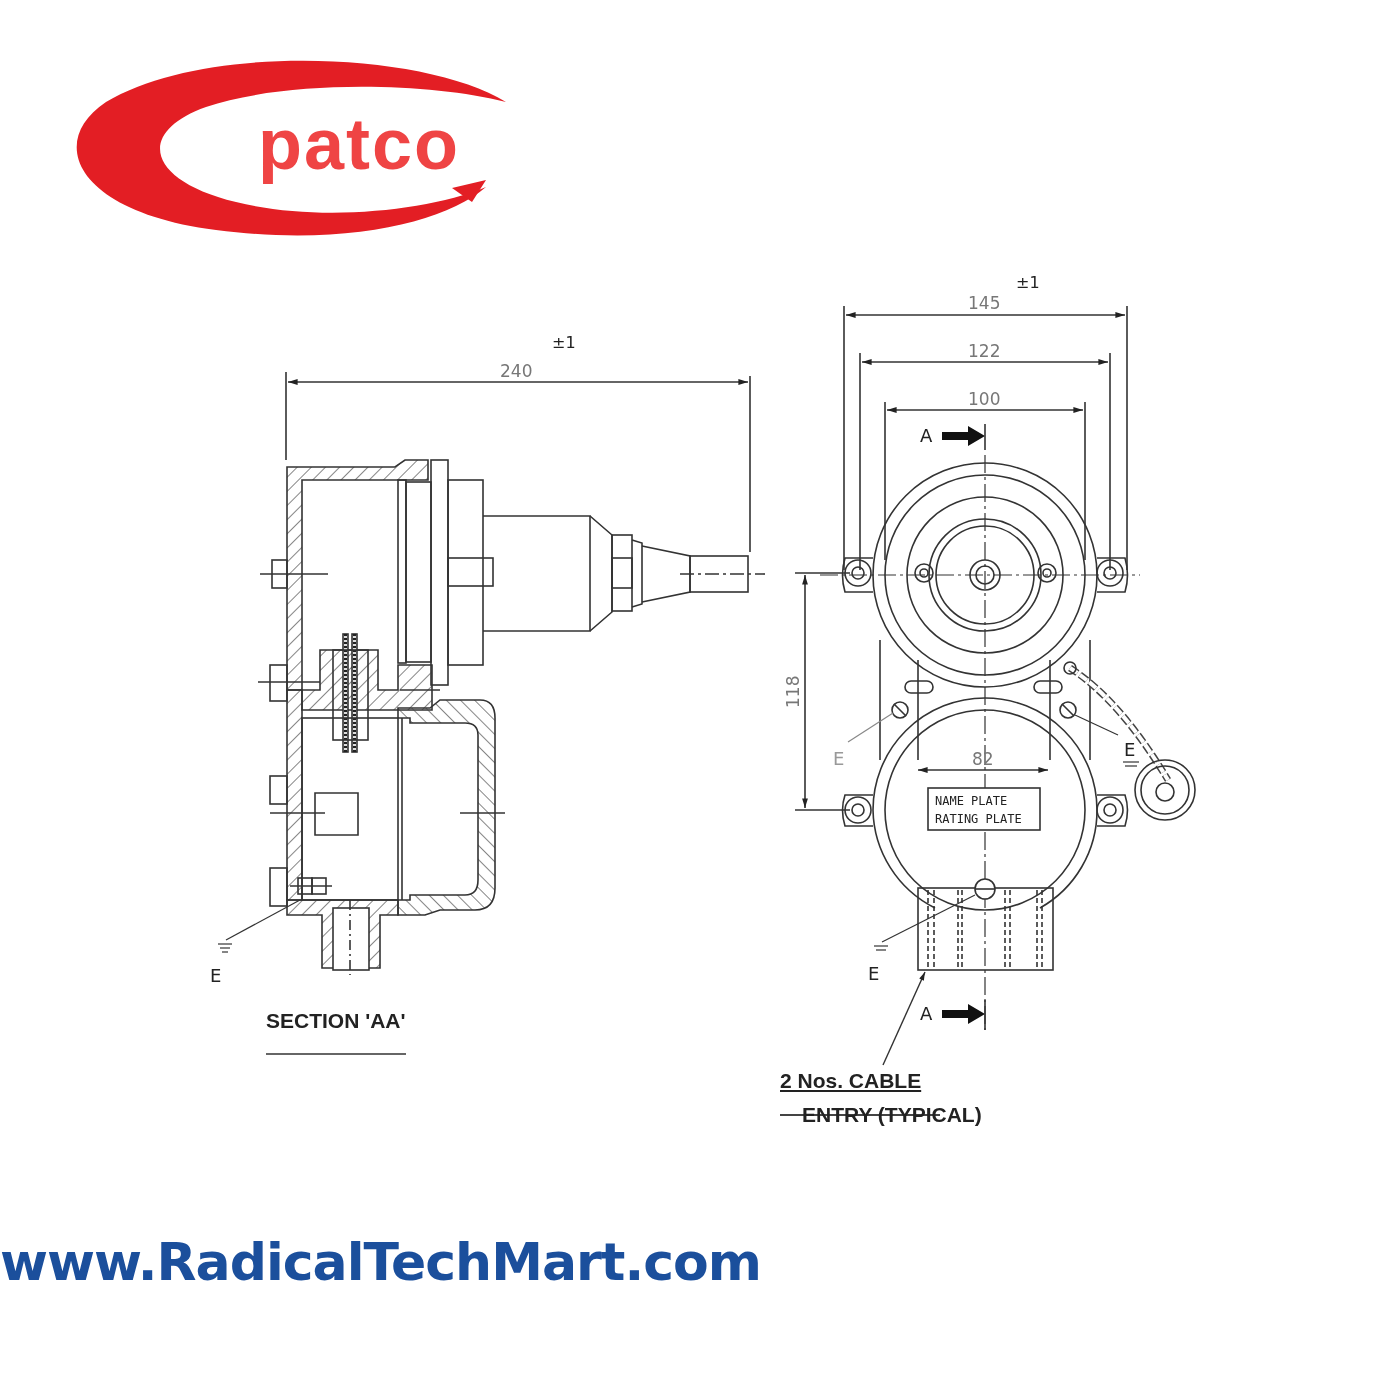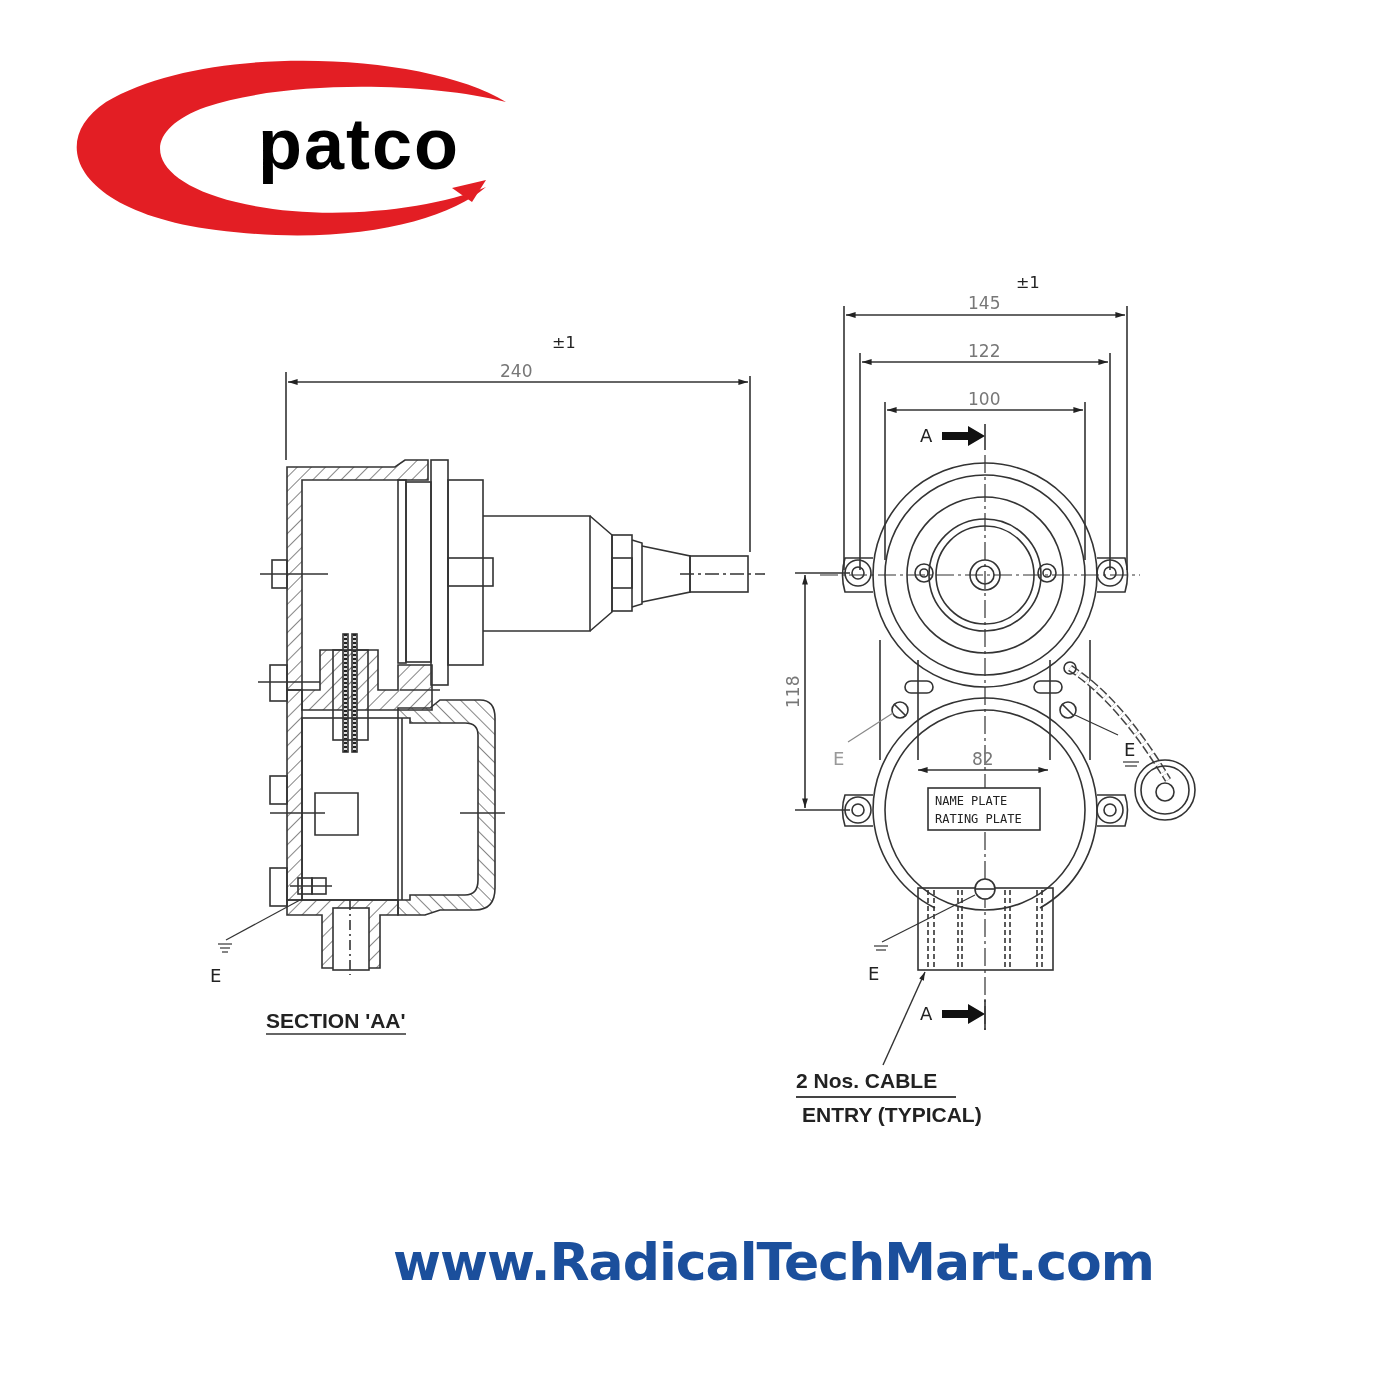--- a/index.html
+++ b/index.html
@@ -1,28 +1,28 @@
 <!DOCTYPE html>
 <html><head>
   <meta charset="utf-8">
   <style>
     html, body { margin: 0; padding: 0; background: #ffffff; }
     body { width: 1400px; height: 1400px; position: relative; overflow: hidden; font-family: "DejaVu Sans", sans-serif; }
     .logo { position: absolute; left: 66px; top: 52px; width: 510px; height: 185px; }
-    .logo-text { position: absolute; left: 258px; top: 108px; font-family: "Liberation Sans", sans-serif; font-weight: bold; font-size: 72px; color: #000000; letter-spacing: 2px; line-height: 1; }
+    .logo-text { position: absolute; left: 258px; top: 108px; font-family: "Liberation Sans", sans-serif; font-weight: bold; font-size: 72px; color: #ef4444; letter-spacing: 2px; line-height: 1; }
     .drawing { position: absolute; left: 0; top: 0; width: 1400px; height: 1400px; }
     .dim { font-family: "DejaVu Sans", sans-serif; font-size: 17px; fill: #777; }
     .tol { font-family: "DejaVu Sans", sans-serif; font-size: 16px; fill: #222; }
     .lbl { font-family: "DejaVu Sans", sans-serif; font-size: 18px; fill: #222; }
     .plate { font-family: "DejaVu Sans Mono", monospace; font-size: 12px; fill: #222; }
     .caption { position: absolute; font-family: "Liberation Sans", sans-serif; font-weight: bold; color: #222; font-size: 21px; line-height: 1; }
-    .section-caption { left: 266px; top: 1010px; border-bottom: 2px solid #666; padding-bottom: 2px; }
-    .cable-caption-1 { left: 796px; top: 1070px; border-bottom: 2px solid #444; padding-bottom: 5px; width: 160px; }
+    .section-caption { left: 266px; top: 1010px; border-bottom: 2px solid #666; padding-bottom: 22px; }
+    .cable-caption-1 { left: 780px; top: 1070px; border-bottom: 2px solid #444; padding-bottom: 23px; width: 160px; text-decoration: underline; }
     .cable-caption-2 { left: 802px; top: 1104px; text-align: center; }
-    .website { position: absolute; left: 0; width: 1154px; top: 1232px; text-align: right; font-family: "DejaVu Sans", sans-serif; font-weight: bold; font-size: 52px; color: #1b4f9c; letter-spacing: -1px; }
+    .website { position: absolute; left: 0; width: 1154px; top: 1232px; text-align: left; font-family: "DejaVu Sans", sans-serif; font-weight: bold; font-size: 52px; color: #1b4f9c; letter-spacing: -1px; }
   </style>
 </head>
 <body>
 
 <div class="logo">
   <svg width="510" height="185" viewBox="0 0 510 185">
     <path d="M440 50 C 360 0, 140 -10, 40 50 C -20 90, 10 160, 150 178 C 280 195, 380 170, 420 135
              C 360 160, 250 170, 170 150 C 80 128, 70 80, 140 55 C 220 28, 360 30, 440 50 Z" fill="#e31e24"></path>
     <polygon points="386,136 420,128 406,150" fill="#e31e24"></polygon>
   </svg>

